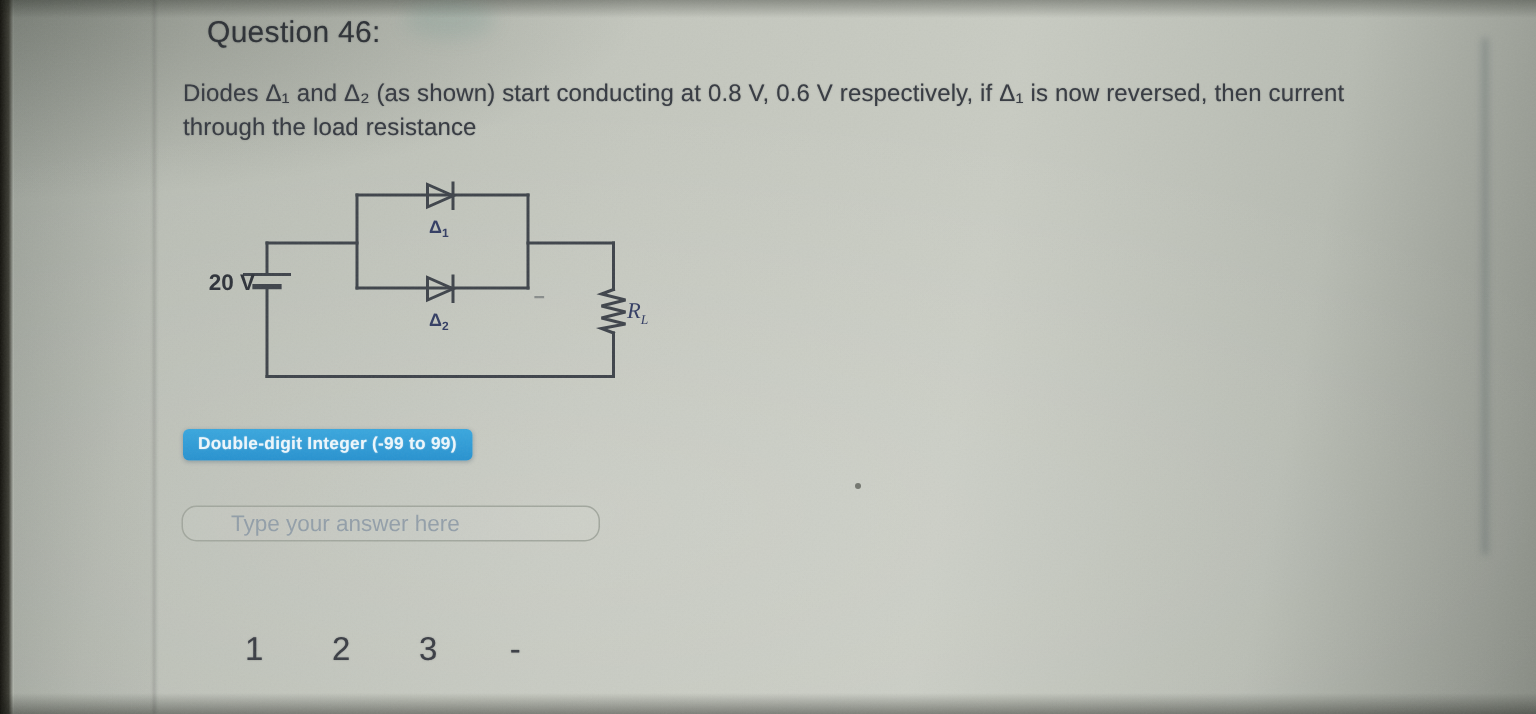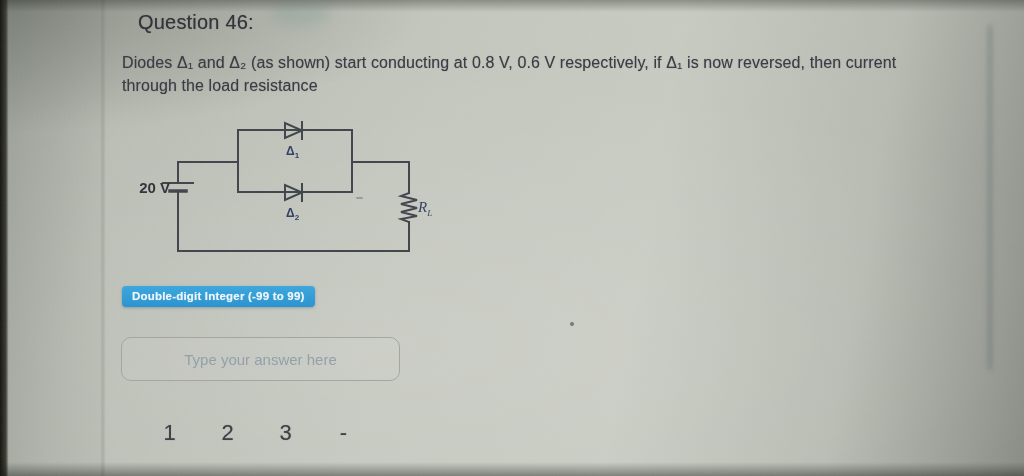--- a/index.html
+++ b/index.html
@@ -48,25 +48,25 @@
   .circuit{position:absolute;left:125px;top:115px;}
   .circuit text{text-shadow:none;}
 
   .format-badge{position:absolute;left:122px;top:286px;height:21px;
     padding:0 10px;border-radius:4px;
     background:linear-gradient(to bottom,#3aa7de,#2892cf);
     box-shadow:0 1px 3px rgba(30,60,85,0.30);
     color:#eef7fc;font-size:11.5px;font-weight:bold;line-height:21px;
     letter-spacing:.2px;text-shadow:0 0 1px rgba(255,255,255,0.6);}
 
-  .answer-input{position:absolute;left:121px;top:337px;width:279px;height:44px;
+  .answer-input{position:absolute;left:121px;top:337px;width:279px;height:24px;
     border:1.5px solid #a2a79e;border-radius:10px;
     background:rgba(255,255,255,0.05);
-    padding:0 14px;font-size:15px;color:#50606c;outline:none;
-    font-family:"Liberation Sans","DejaVu Sans",sans-serif;text-align:center;}
+    padding:0 32px;font-size:15px;color:#50606c;outline:none;
+    font-family:"Liberation Sans","DejaVu Sans",sans-serif;}
   .answer-input::placeholder{color:#8d9aa6;opacity:.9;}
 
   .numpad-row{position:absolute;left:161px;top:420px;display:flex;gap:41px;}
   .numpad-key{width:17px;text-align:center;font-size:22px;color:#3b3e45;
     text-shadow:0 0 1px rgba(59,62,69,0.5);cursor:default;}
 
   .grain{position:absolute;left:0;top:0;pointer-events:none;opacity:.06;}
 </style>
 </head>
 <body>

